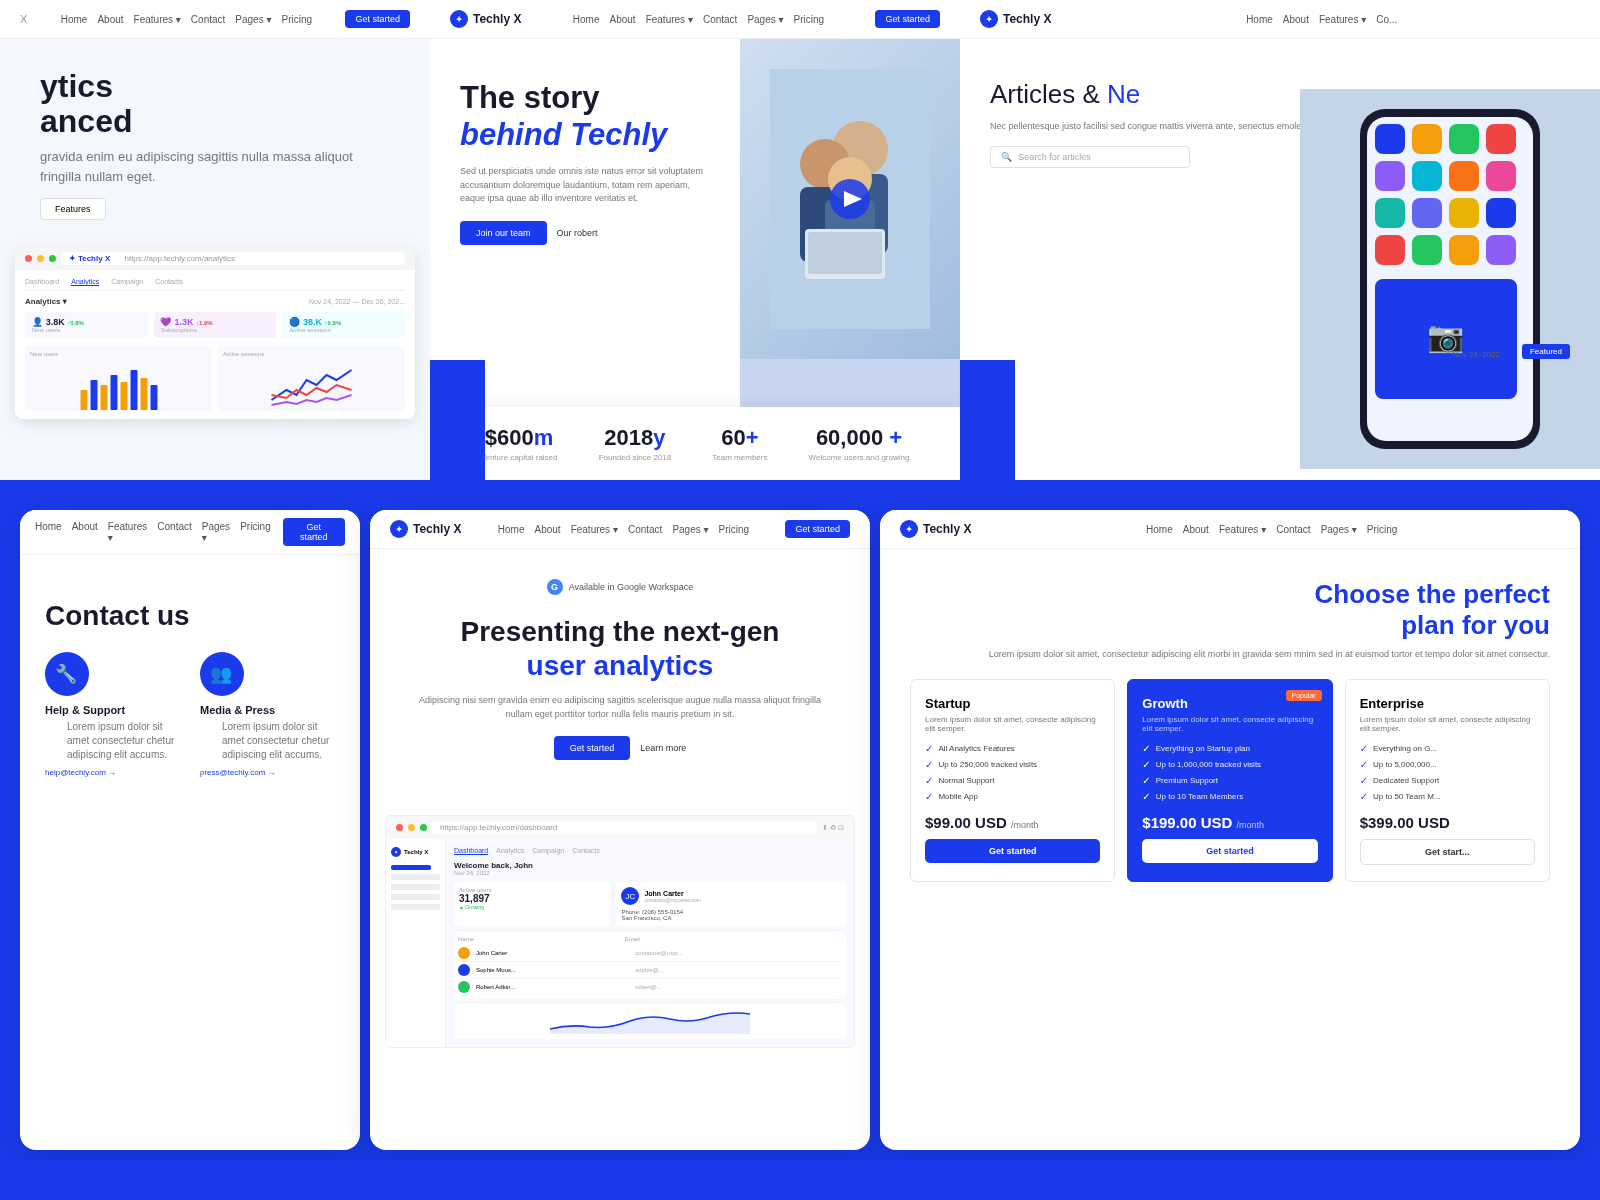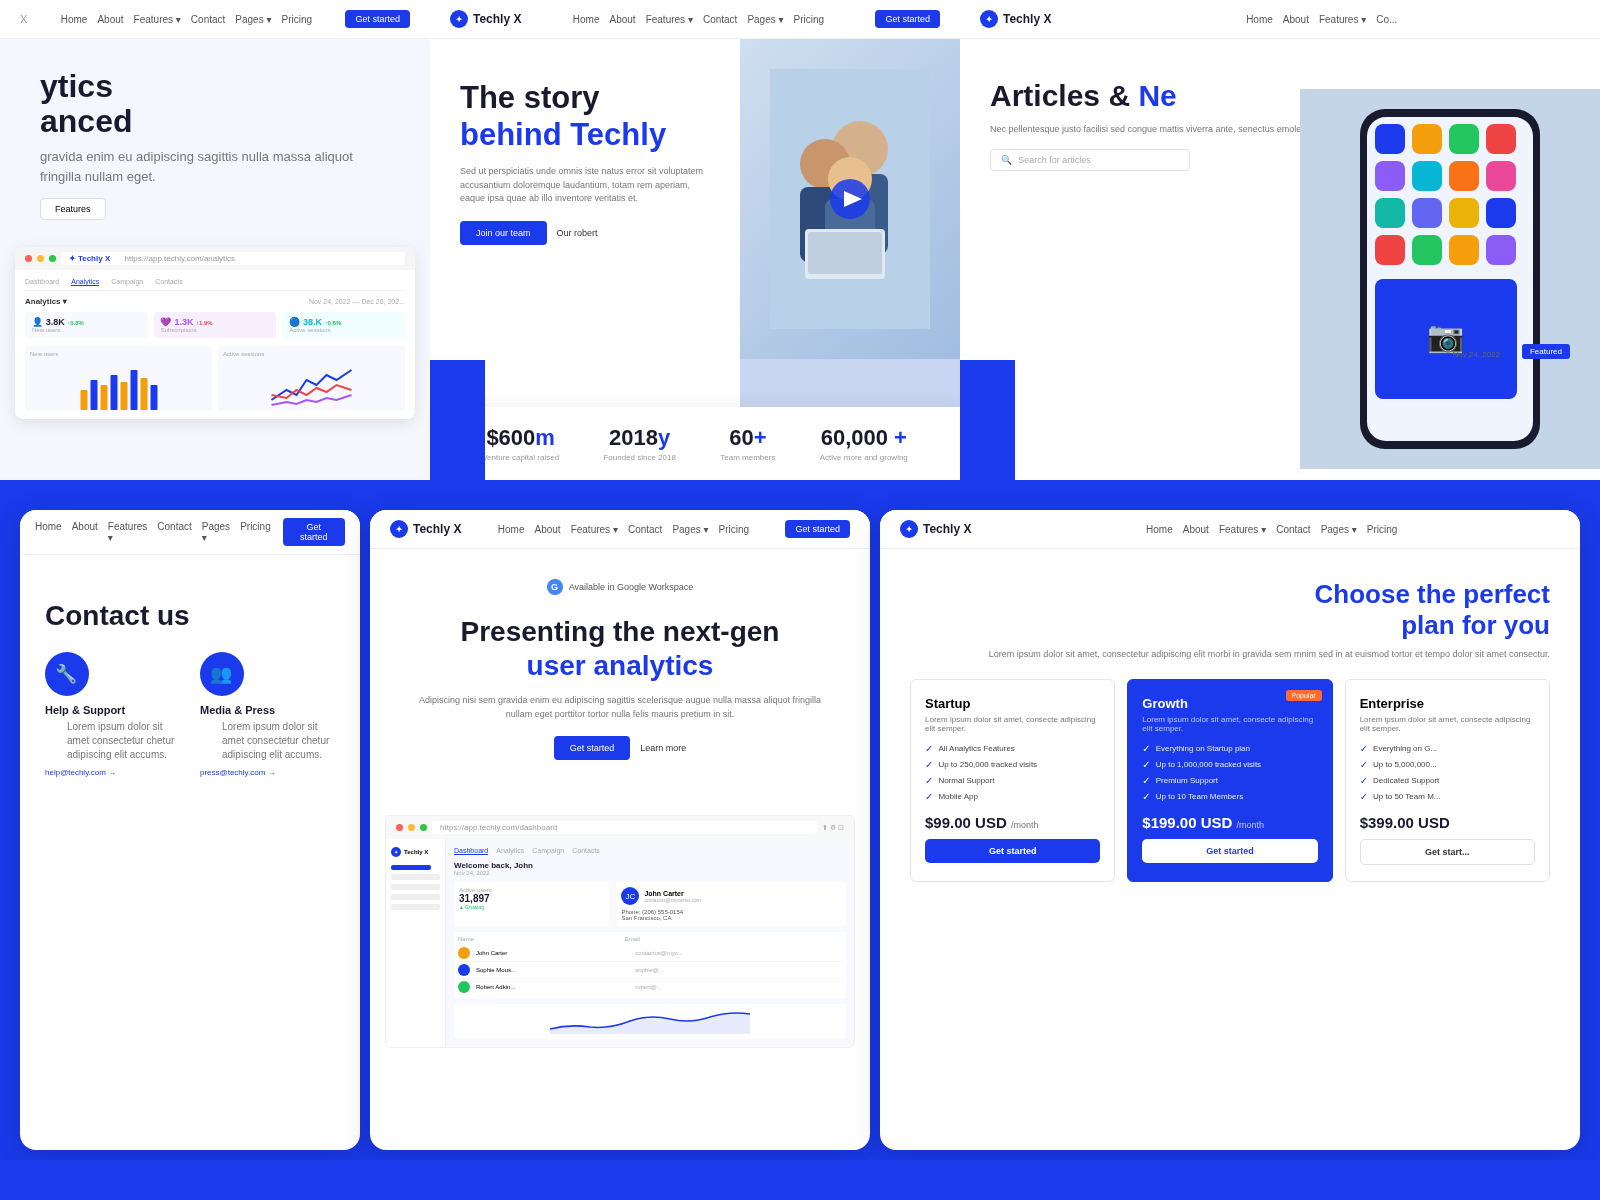--- a/index.html
+++ b/index.html
@@ -128,21 +128,21 @@
       height: 480px;
       background: white;
       overflow: hidden;
     }
     .story-content {
       display: flex;
       height: 100%;
     }
     .story-text { flex: 1; padding: 40px 30px; }
     .story-h1 { font-size: 31px; font-weight: 800; color: #1a1a2e; line-height: 1.2; }
-    .story-h1 span { color: #1a3aeb; }
+    .story-h1 span { color: #1a3aeb; font-style: italic; }
     .story-para { font-size: 9px; color: #777; line-height: 1.5; margin: 12px 0; }
     .story-btns { display: flex; gap: 10px; margin-top: 15px; }
     .btn-blue { background: #1a3aeb; color: white; border: none; border-radius: 4px; padding: 7px 16px; font-size: 9px; cursor: pointer; }
     .btn-outline { background: transparent; color: #333; border: none; font-size: 9px; cursor: pointer; }
     .stats-bar {
       position: absolute;
       bottom: 0;
       left: 0;
       right: 0;
       background: white;
@@ -160,21 +160,21 @@
     .card-articles {
       position: absolute;
       left: 960px;
       top: 0;
       width: 640px;
       height: 480px;
       background: white;
       overflow: hidden;
     }
     .articles-content { padding: 40px 30px; }
-    .articles-h1 { font-size: 30px; font-weight: 700; color: #1a1a2e; }
+    .articles-h1 { font-size: 26px; font-weight: 400; color: #1a1a2e; }
     .articles-h1 span { color: #1a3aeb; }
     .articles-para { font-size: 9px; color: #777; line-height: 1.5; margin: 10px 0; }
     .search-bar {
       display: flex;
       align-items: center;
       gap: 6px;
       border: 1px solid #e0e0e0;
       border-radius: 4px;
       padding: 5px 10px;
       margin: 12px 0;
@@ -532,21 +532,21 @@
       <div class="stat-item">
         <div class="stat-num">2018<span style="color:#1a3aeb;">y</span></div>
         <div class="stat-label">Founded since 2018</div>
       </div>
       <div class="stat-item">
         <div class="stat-num">60<span style="color:#1a3aeb;">+</span></div>
         <div class="stat-label">Team members</div>
       </div>
       <div class="stat-item">
         <div class="stat-num">60,000 <span style="color:#1a3aeb;">+</span></div>
-        <div class="stat-label">Active more and growing</div>
+        <div class="stat-label">Welcome users and growing</div>
       </div>
     </div>
   </div>
 
   <div class="card-articles">
     <div class="nav-bar">
       <div class="nav-logo">
         <div class="logo-icon">✦</div>
         <span>Techly X</span>
       </div>

